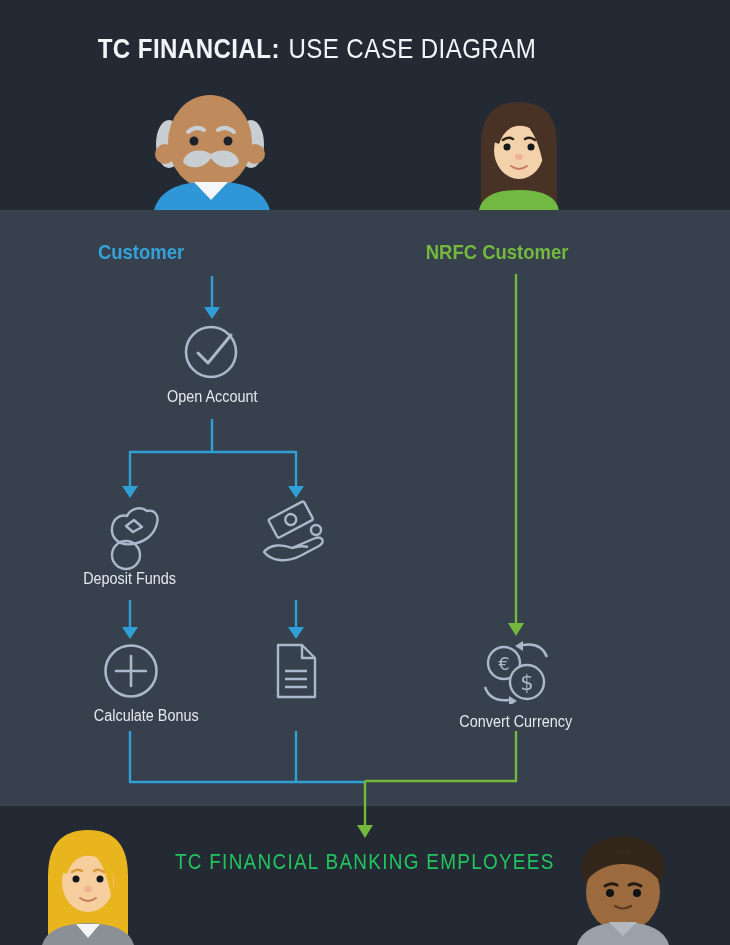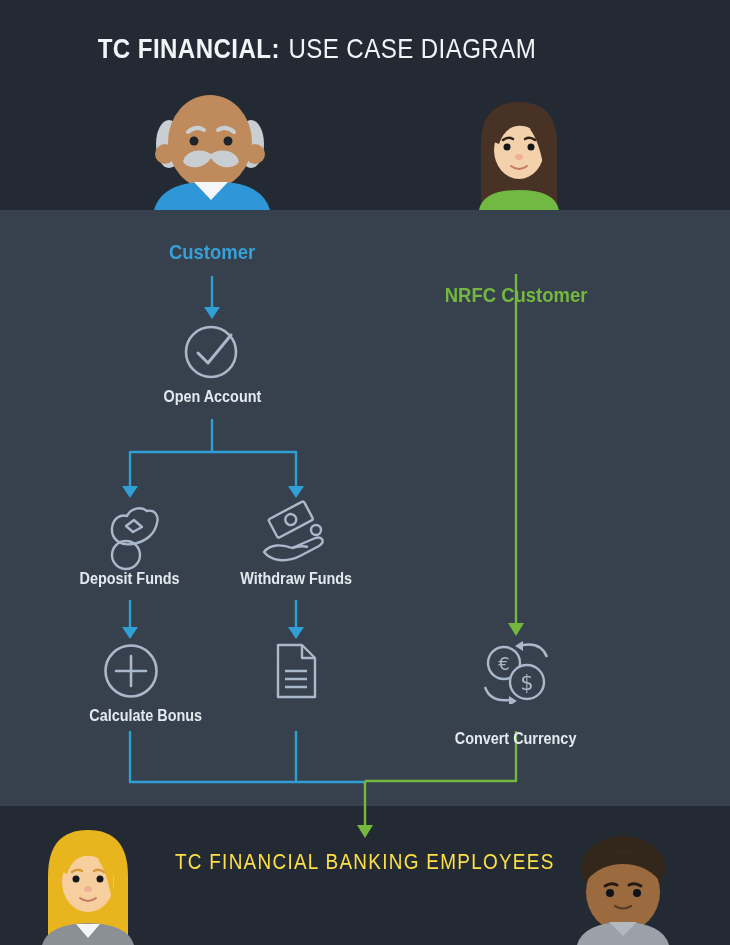--- a/index.html
+++ b/index.html
@@ -4,30 +4,30 @@
 <style>
   html,body{margin:0;padding:0;background:#232a33;}
   .stage{position:relative;width:730px;height:945px;overflow:hidden;
          background:#232a33;font-family:"Liberation Sans",sans-serif;}
   .panel{position:absolute;left:0;top:210px;width:730px;height:596px;background:#37404d;}
   .cond{display:inline-block;transform:scaleX(0.86);}
   .title-line{position:absolute;top:33px;left:0;width:634px;text-align:center;
               color:#f2f5f8;font-size:28px;letter-spacing:0.5px;}
   .title-line .t-bold{font-weight:700;}
   .title-line .t-reg{font-weight:400;margin-left:10px;}
-  .actor-label{position:absolute;width:240px;margin-left:-120px;text-align:center;
+  .actor-label{position:absolute;width:240px;margin-left:-120px;text-align:left;
                font-size:21px;font-weight:700;top:240px;}
   .actor-label .cond{transform:scaleX(0.88);}
   .lbl-blue{color:#35a1d8;}
   .lbl-green{color:#74b83e;}
   .node-label{position:absolute;width:180px;margin-left:-90px;text-align:center;
-              color:#e4e9ef;font-size:16px;font-weight:700;}
+              color:#e4e9ef;font-size:16px;font-weight:400;}
   .node-label .cond{transform:scaleX(0.9);}
   .footer-label{position:absolute;top:849px;left:0;width:730px;text-align:center;
-                color:#fde047;font-size:22px;letter-spacing:1.5px;font-weight:400;}
+                color:#22c55e;font-size:22px;letter-spacing:1.5px;font-weight:400;}
   .connectors,.avatar,.icon{position:absolute;pointer-events:none;}
 </style>
 </head>
 <body>
 
 <div class="stage">
 
   <div class="panel"></div>
 
   <div class="title-line">
@@ -58,21 +58,21 @@
     <path d="M30,42 Q35,38 40,41" stroke="#2f2219" stroke-width="2.5" fill="none" stroke-linecap="round"></path>
     <path d="M52,41 Q57,38 62,42" stroke="#2f2219" stroke-width="2.5" fill="none" stroke-linecap="round"></path>
     <circle cx="34" cy="49" r="3.5" fill="#14181d"></circle>
     <circle cx="58" cy="49" r="3.5" fill="#14181d"></circle>
     <ellipse cx="46" cy="59" rx="4" ry="3" fill="#edb294"></ellipse>
     <path d="M38,68 Q46,74 54,68" stroke="#c27b5f" stroke-width="2" fill="none" stroke-linecap="round"></path>
     <path d="M6,112 Q10,92 46,92 Q82,92 86,112 Z" fill="#72b944"></path>
   </svg>
 
   <div class="actor-label lbl-blue" style="left:212px;"><span class="cond">Customer</span></div>
-  <div class="actor-label lbl-green" style="left:516px;margin-top:43px;"><span class="cond">NRFC Customer</span></div>
+  <div class="actor-label lbl-green" style="left:536px;"><span class="cond">NRFC Customer</span></div>
 
   <svg class="connectors" style="left:0;top:0;" width="730" height="945" viewBox="0 0 730 945">
     <g stroke="#2f9fd6" stroke-width="2.4" fill="none">
       <path d="M212,276 V308"></path>
       <path d="M212,419 V453 M130,452 H296 M130,451 V487 M296,451 V487"></path>
       <path d="M130,600 V628 M296,600 V628"></path>
       <path d="M130,731 V782 M296,731 V782 M129,782 H366"></path>
     </g>
     <g fill="#2f9fd6">
       <polygon points="204,307 220,307 212,319"></polygon>
@@ -112,21 +112,20 @@
     <g stroke="#a9b8cb" stroke-width="2.4" fill="none" stroke-linejoin="round">
       <g transform="rotate(-28 32 20)">
         <rect x="12" y="9" width="40" height="21" rx="2"></rect>
         <circle cx="32" cy="19.5" r="5.5"></circle>
       </g>
       <circle cx="57" cy="30" r="5"></circle>
       <path d="M5,52 C11,44 23,44 33,48 L54,39 C62,35 68,41 60,46 L41,56 C27,63 12,61 5,52 Z"></path>
       <path d="M33,48 Q42,45 49,47"></path>
     </g>
   </svg>
-  <div class="node-label" style="left:296px;top:570px;"><span class="cond">Withdraw Funds</span></div>
 
   <svg class="icon" style="left:102px;top:642px;" width="58" height="58" viewBox="0 0 58 58">
     <g stroke="#a9b8cb" stroke-width="2.6" fill="none" stroke-linecap="round">
       <circle cx="29" cy="29" r="25.5"></circle>
       <path d="M29,14 V44 M14,29 H44"></path>
     </g>
   </svg>
   <div class="node-label" style="left:146px;top:707px;"><span class="cond">Calculate Bonus</span></div>
 
   <svg class="icon" style="left:271px;top:641px;" width="50" height="60" viewBox="0 0 50 60">
@@ -142,21 +141,21 @@
       <circle cx="25" cy="23" r="16"></circle>
       <circle cx="48" cy="42" r="17" fill="#37404d"></circle>
       <path d="M44,5 Q62,2 68,17"></path>
       <path d="M30,60 Q11,62 6,47"></path>
     </g>
     <polygon points="44,1 44,11 36,6" fill="#a9b8cb"></polygon>
     <polygon points="30,56 30,66 38,61" fill="#a9b8cb"></polygon>
     <text x="25" y="30" text-anchor="middle" font-family="DejaVu Sans, sans-serif" font-size="18" fill="#a9b8cb">€</text>
     <text x="48" y="50" text-anchor="middle" font-family="DejaVu Sans, sans-serif" font-size="21" fill="#a9b8cb">$</text>
   </svg>
-  <div class="node-label" style="left:516px;top:730px;"><span class="cond">Convert Currency</span></div>
+  <div class="node-label" style="left:516px;top:713px;"><span class="cond">Convert Currency</span></div>
 
   <div class="footer-label"><span class="cond">TC FINANCIAL BANKING EMPLOYEES</span></div>
 
   <svg class="avatar" style="left:18px;top:826px;" width="140" height="119" viewBox="0 0 140 119">
     <path d="M30,119 V50 Q30,4 70,4 Q110,4 110,50 V119 Z" fill="#e9b51f"></path>
     <ellipse cx="70" cy="56" rx="26" ry="30" fill="#f7cf9f"></ellipse>
     <path d="M44,46 Q46,16 72,16 Q87,18 94,36 L95,56 Q89,32 73,30 Q56,28 49,48 Z" fill="#e9b51f"></path>
     <path d="M86,27 Q99,43 94,76 Q90,48 80,33 Z" fill="#e9b51f"></path>
     <path d="M54,46 Q59,42 64,45" stroke="#d79a3b" stroke-width="2.5" fill="none" stroke-linecap="round"></path>
     <path d="M76,45 Q81,42 86,46" stroke="#d79a3b" stroke-width="2.5" fill="none" stroke-linecap="round"></path>

